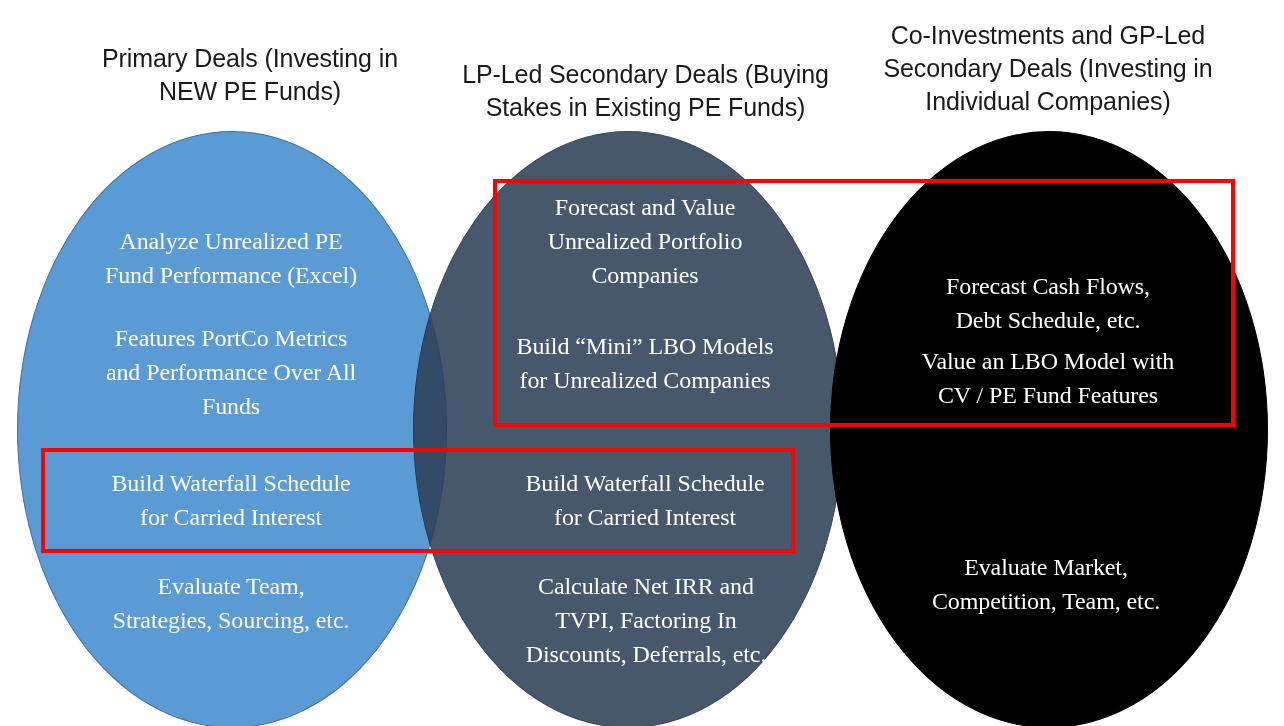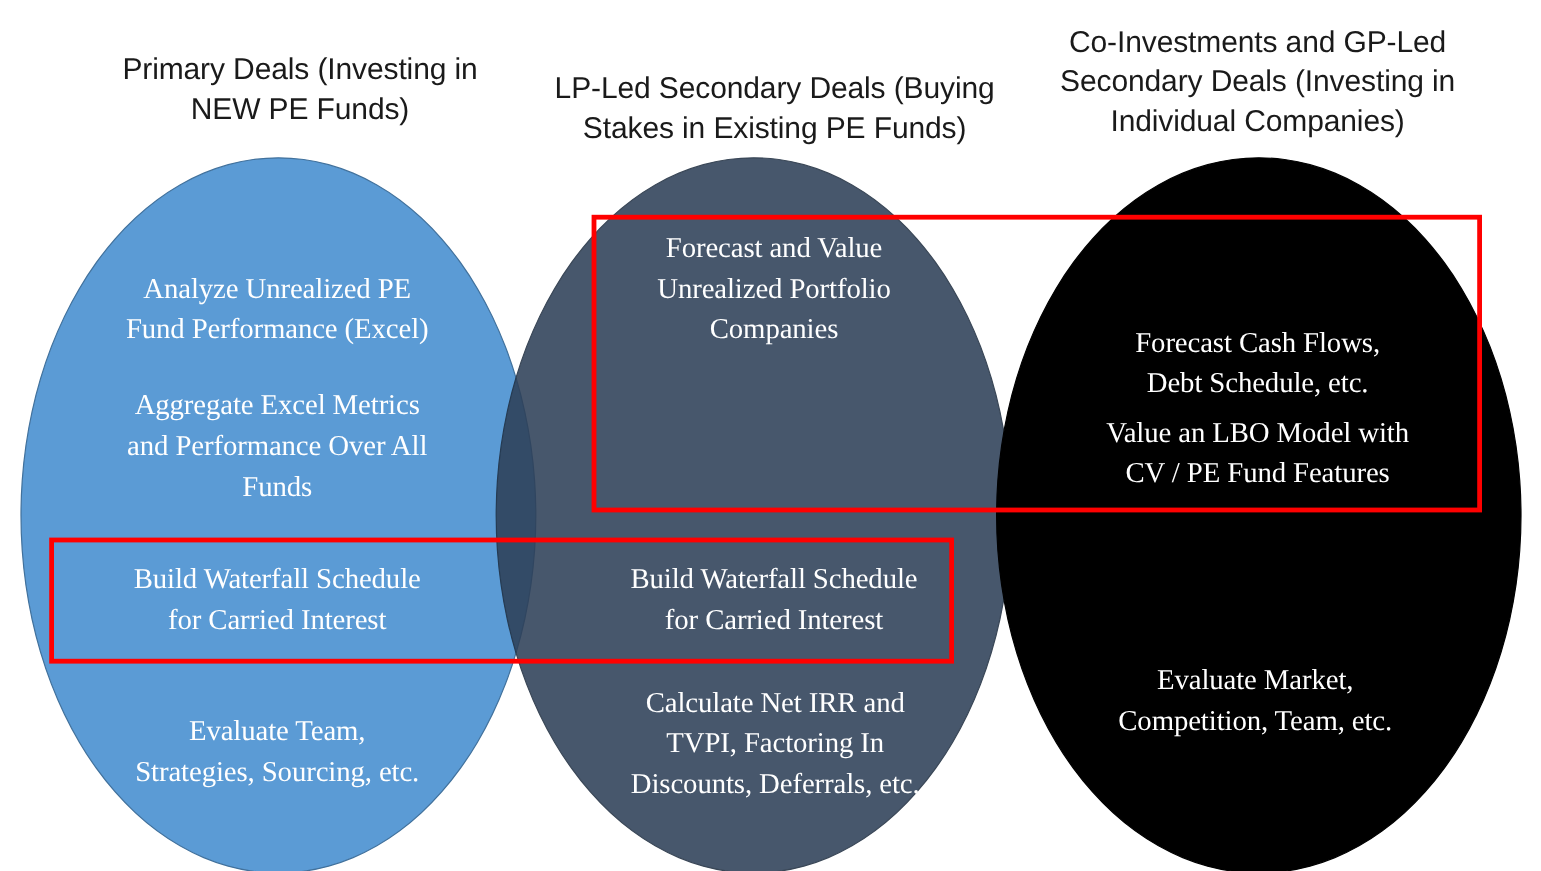--- a/index.html
+++ b/index.html
@@ -65,21 +65,21 @@
     line-height:1.42;
     white-space:pre-line;
     font-weight:400;
     letter-spacing:-0.1px;
     font-family:Liberation Serif, serif;
   }
   
   #t-l1{left:66px;top:208px;width:330px;}
   #t-l2{left:56px;top:305px;width:350px;}
   #t-l3{left:68px;top:450px;width:326px;}
-  #t-l4{left:58px;top:553px;width:346px;margin-top:24px;}
+  #t-l4{left:58px;top:553px;width:346px;}
   
   #t-m1{left:492px;top:174px;width:306px;}
   #t-m2{left:477px;top:313px;width:336px;}
   #t-m3{left:480px;top:450px;width:330px;}
   #t-m4{left:468px;top:553px;width:356px;}
   
   #t-r1{left:885px;top:225px;width:326px;margin-top:28px;}
   #t-r2{left:876px;top:328px;width:344px;}
   #t-r3{left:880px;top:435px;width:336px;}
   #t-r4{left:872px;top:534px;width:348px;}
@@ -109,31 +109,33 @@
   <div class="col-title" id="title-co">Co-Investments and GP-Led
 Secondary Deals (Investing in
 Individual Companies)</div>
 
   <div class="ellipse" id="ellipse-primary"></div>
   <div class="ellipse" id="ellipse-lp"></div>
   <div class="ellipse" id="ellipse-co"></div>
 
   <div class="txt" id="t-l1">Analyze Unrealized PE
 Fund Performance (Excel)</div>
-  <div class="txt" id="t-l2">Aggregate Excel Metrics
+  <div class="txt" id="t-l2">Features PortCo Metrics
 and Performance Over All
 Funds</div>
   <div class="txt" id="t-l3">Build Waterfall Schedule
 for Carried Interest</div>
   <div class="txt" id="t-l4">Evaluate Team,
 Strategies, Sourcing, etc.</div>
 
   <div class="txt" id="t-m1">Forecast and Value
 Unrealized Portfolio
 Companies</div>
+  <div class="txt" id="t-m2">Build “Mini” LBO Models
+for Unrealized Companies</div>
   <div class="txt" id="t-m3">Build Waterfall Schedule
 for Carried Interest</div>
   <div class="txt" id="t-m4">Calculate Net IRR and
 TVPI, Factoring In
 Discounts, Deferrals, etc.</div>
 
   <div class="txt" id="t-r1">Forecast Cash Flows,
 Debt Schedule, etc.</div>
   <div class="txt" id="t-r2">Value an LBO Model with
 CV / PE Fund Features</div>

